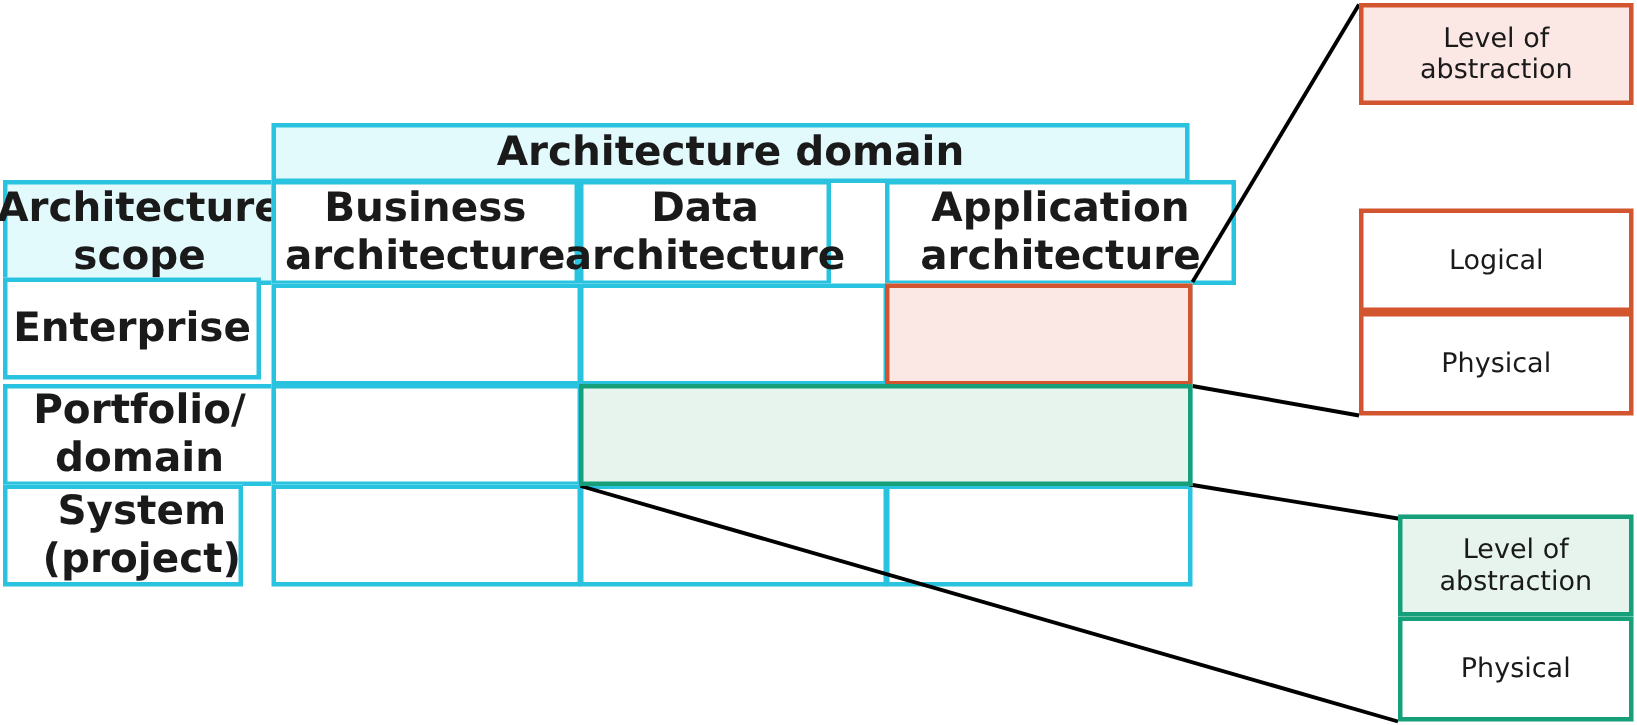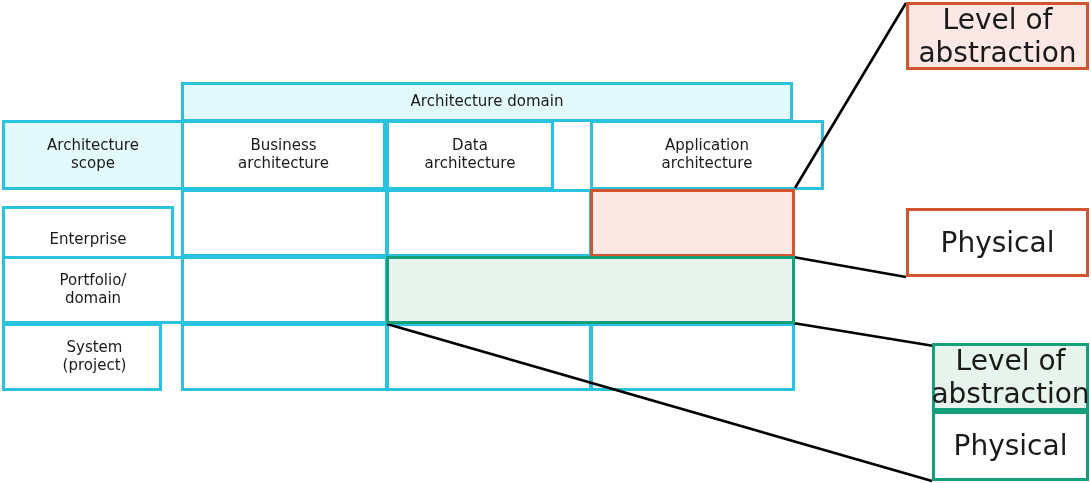--- a/index.html
+++ b/index.html
@@ -19,22 +19,23 @@
     background: #ffffff;
   }
   .cell {
     position: absolute;
     box-sizing: border-box;
     display: flex;
     align-items: center;
     justify-content: center;
     text-align: center;
     line-height: 1.18;
-    font-size: 15px;
+    font-size: 27px;
     white-space: pre-line;
+    font-weight: bold;
   }
   
   .mx {
     border: 3px solid #29c3e0;
     background: #ffffff;
   }
   .mx-head {
     background: #e3fafd;
   }
   
@@ -51,21 +52,21 @@
   }
   
   .panel-cell {
     position: absolute;
     box-sizing: border-box;
     display: flex;
     align-items: center;
     justify-content: center;
     text-align: center;
     line-height: 1.18;
-    font-size: 28px;
+    font-size: 18px;
     white-space: pre-line;
     background: #ffffff;
     z-index: 8;
   }
   .p-red { border: 3px solid #d2552f; }
   .p-red.p-title { background: #fbe7e4; }
   .p-green { border: 3px solid #16a07a; }
   .p-green.p-title { background: #e6f4ed; }
 
   #leaders {
@@ -94,21 +95,21 @@
   <div class="cell mx mx-head" style="left:2px; top:120px; width:182px; height:70px;">Architecture
 scope</div>
 
   <div class="cell mx" style="left:181px; top:120px; width:205px; height:70px;">Business
 architecture</div>
   <div class="cell mx" style="left:386px; top:120px; width:168px; height:70px;">Data
 architecture</div>
   <div class="cell mx" style="left:590px; top:120px; width:234px; height:70px;">Application
 architecture</div>
 
-  <div class="cell mx" style="left:2px; top:206px; width:172px; height:68px;">Enterprise</div>
+  <div class="cell mx" style="left:2px; top:185px; width:172px; height:68px;">Enterprise</div>
   <div class="cell mx" style="left:181px; top:189px; width:207px; height:68px;"></div>
   <div class="cell mx" style="left:386px; top:189px; width:206px; height:68px;"></div>
   <div class="cell mx" style="left:590px; top:189px; width:205px; height:68px;"></div>
 
   <div class="cell mx" style="left:2px; top:256px; width:182px; height:68px;">Portfolio/
 domain</div>
   <div class="cell mx" style="left:181px; top:256px; width:207px; height:68px;"></div>
   <div class="cell mx" style="left:386px; top:256px; width:206px; height:68px;"></div>
   <div class="cell mx" style="left:590px; top:256px; width:205px; height:68px;"></div>
 
@@ -117,19 +118,20 @@
   <div class="cell mx" style="left:181px; top:323px; width:207px; height:68px;"></div>
   <div class="cell mx" style="left:386px; top:323px; width:206px; height:68px;"></div>
   <div class="cell mx" style="left:590px; top:323px; width:205px; height:68px;"></div>
 
   <div class="cell hi-red" style="left:590px; top:189px; width:205px; height:68px;"></div>
 
   <div class="cell hi-green" style="left:386px; top:256px; width:409px; height:68px;"></div>
 
   <div class="panel-cell p-red p-title" style="left:906px; top:2px; width:183px; height:68px;">Level of
 abstraction</div>
+  <div class="panel-cell p-red" style="left:906px; top:139px; width:183px; height:69px;">Logical</div>
   <div class="panel-cell p-red" style="left:906px; top:208px; width:183px; height:69px;">Physical</div>
 
   <div class="panel-cell p-green p-title" style="left:932px; top:343px; width:157px; height:68px;">Level of
 abstraction</div>
   <div class="panel-cell p-green" style="left:932px; top:411px; width:157px; height:70px;">Physical</div>
 
 </div>
 
 </body></html>

